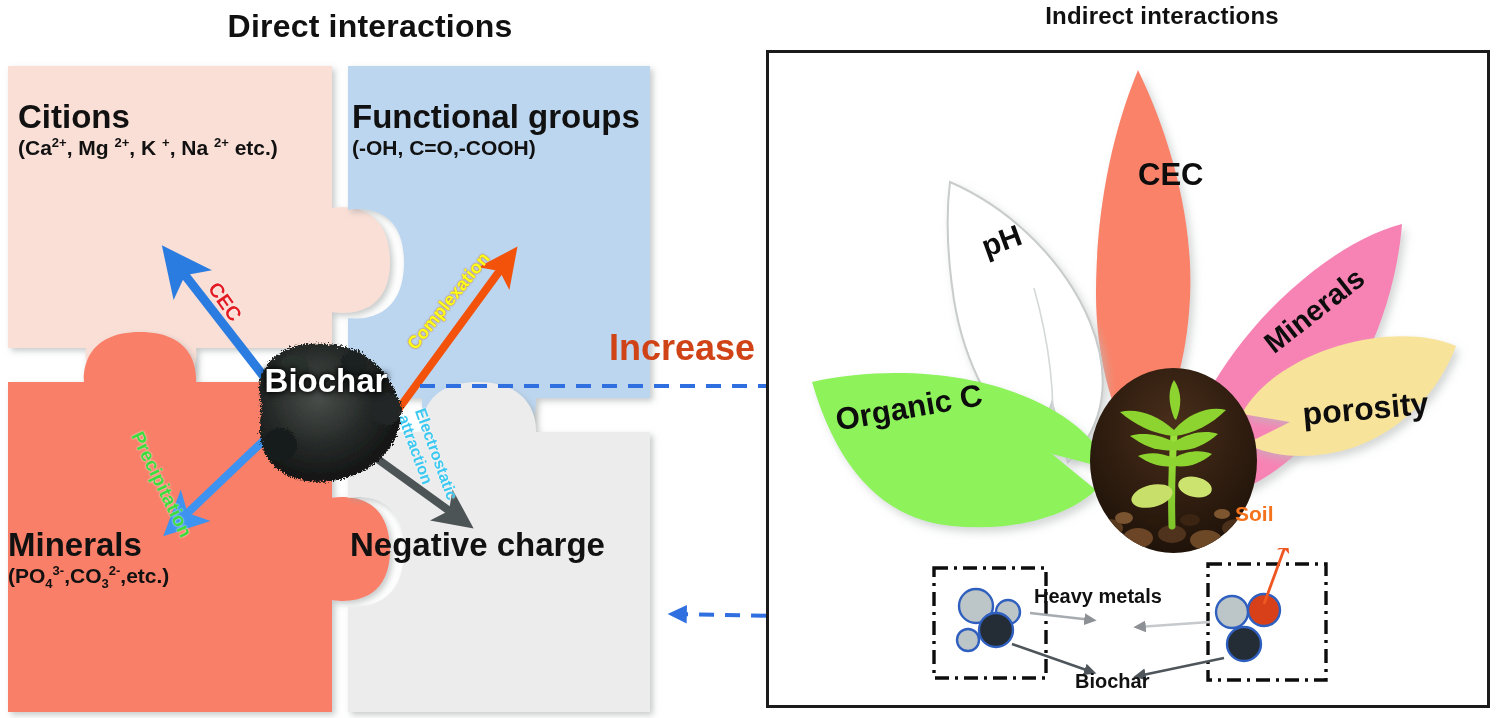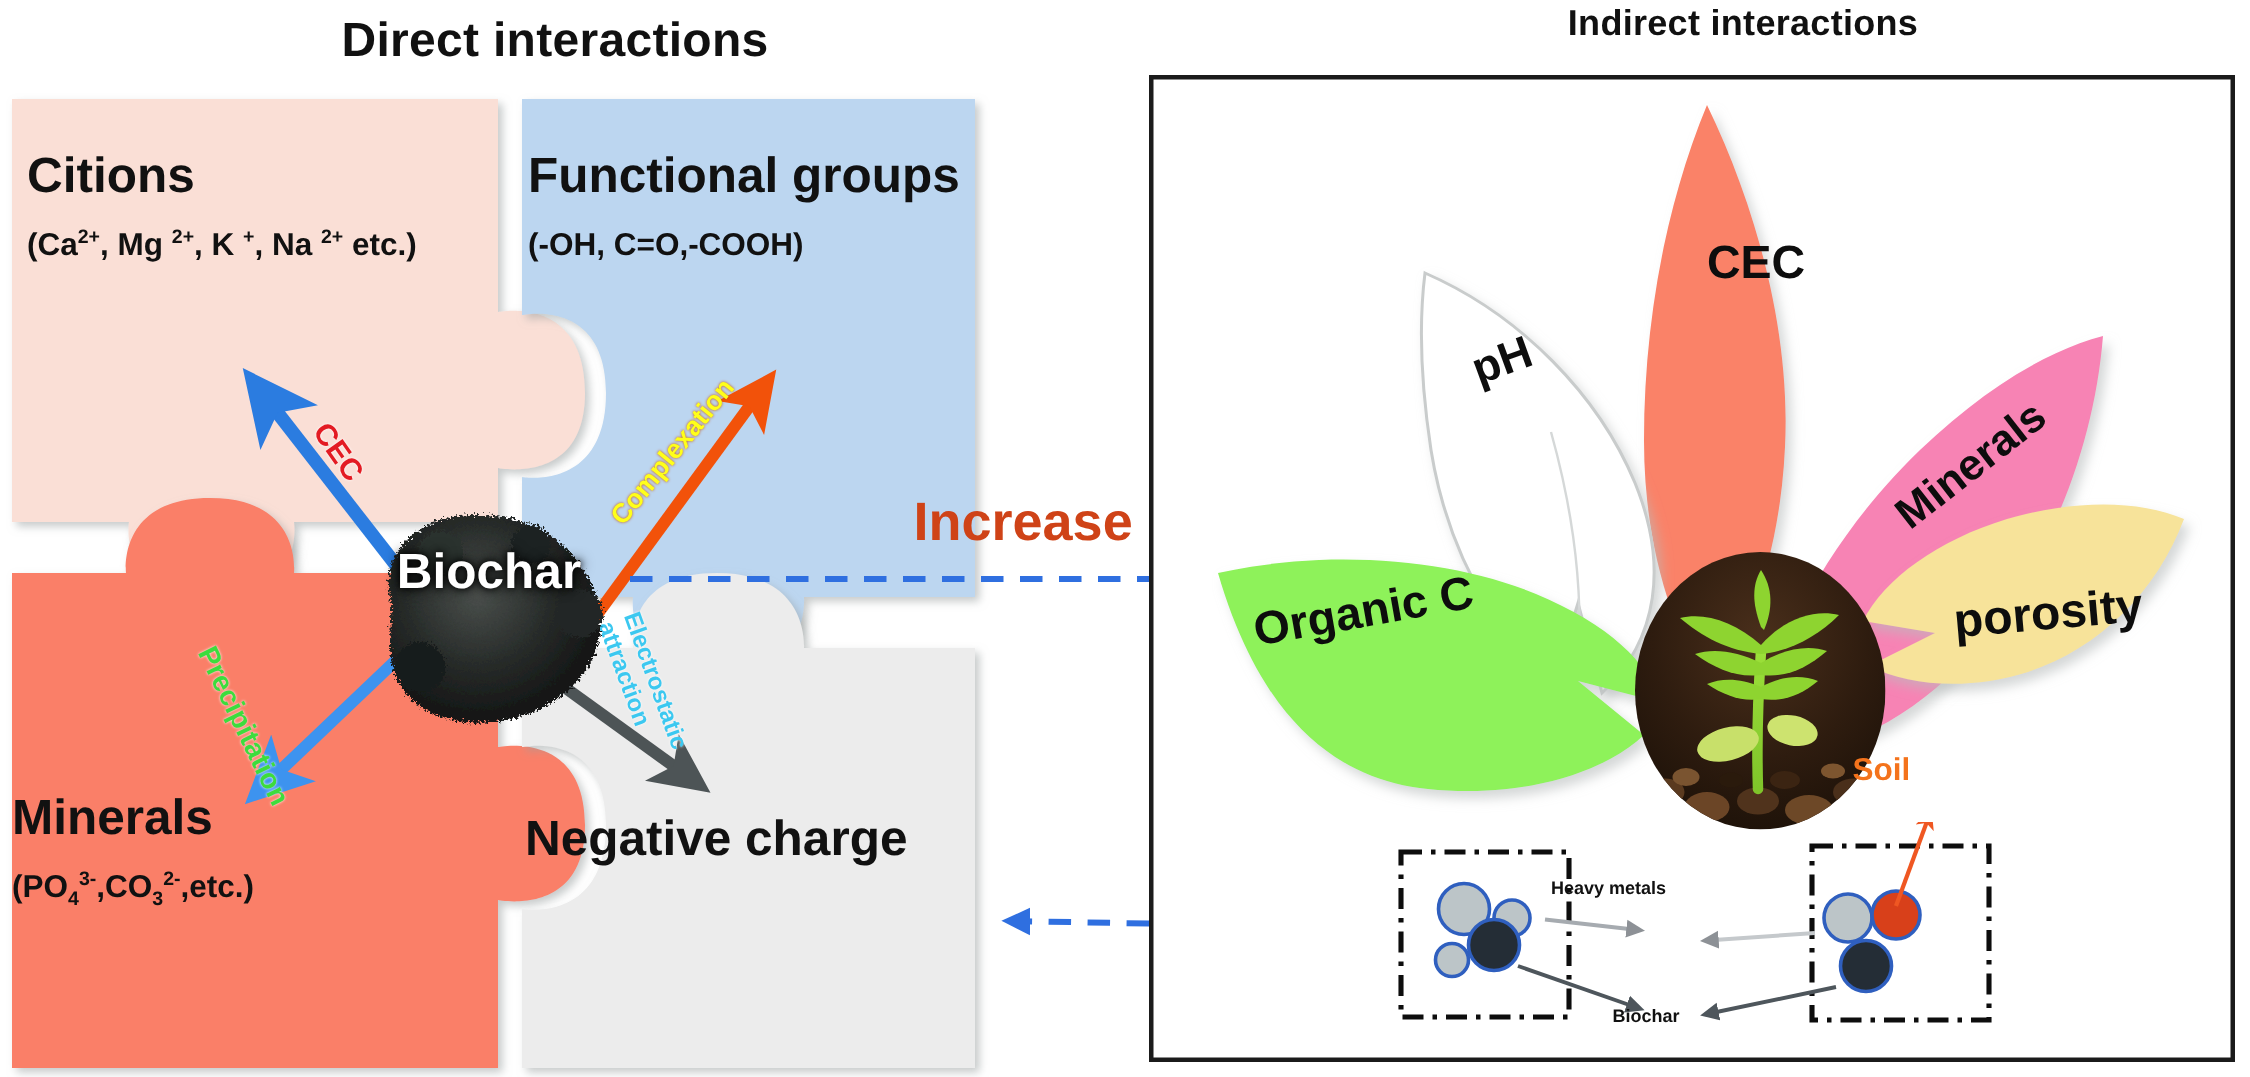--- a/index.html
+++ b/index.html
@@ -10,29 +10,29 @@
   
   .panel-title{position:absolute;font-weight:bold;color:#111;letter-spacing:.2px;}
   #title-direct{left:190px;top:8px;width:360px;text-align:center;font-size:32px;}
   #title-indirect{left:952px;top:2px;width:420px;text-align:center;font-size:24px;}
 
   
   .puzzle{position:absolute;}
   .puzzle svg{display:block;}
   .piece-txt{position:absolute;text-align:left;color:#111;pointer-events:none;}
   .piece-main{font-weight:bold;font-size:33px;line-height:1.02;}
-  .piece-sub{font-weight:bold;font-size:21px;line-height:1.1;margin-top:18px;}
+  .piece-sub{font-weight:bold;font-size:21px;line-height:1.1;margin-top:2px;}
   sup{font-size:.62em;vertical-align:super;line-height:0;}
   sub{font-size:.62em;vertical-align:sub;line-height:0;}
 
   
   #txt-citions{left:18px;top:100px;width:320px;}
   #txt-functional{left:352px;top:100px;width:296px;}
   #txt-minerals{left:8px;top:528px;width:320px;}
-  #txt-negative{left:350px;top:528px;width:296px;margin-top:14px;}
+  #txt-negative{left:350px;top:528px;width:296px;}
 
   
   #biochar-blob{position:absolute;left:236px;top:335px;width:180px;height:155px;}
   #biochar-label{position:absolute;left:236px;top:362px;width:180px;text-align:center;
                  color:#fff;font-weight:bold;font-size:33px;
                  text-shadow:0 0 5px #000,0 0 9px #000;pointer-events:none;}
 
   
   .arrow-lbl{position:absolute;font-weight:bold;white-space:nowrap;pointer-events:none;}
   #lbl-cec{left:222px;top:278px;font-size:20px;color:#e31b23;
@@ -61,21 +61,21 @@
   #lbl-ph{left:977px;top:232px;font-size:30px;transform:rotate(-20deg);
           transform-origin:left top;}
   #lbl-minerals-leaf{left:1258px;top:334px;font-size:29px;transform:rotate(-38deg);
           transform-origin:left top;}
   #lbl-organic{left:833px;top:403px;font-size:31px;transform:rotate(-10deg);
           transform-origin:left top;}
   #lbl-porosity{left:1301px;top:396px;font-size:32px;transform:rotate(-5deg);
           transform-origin:left top;}
   #lbl-soil{position:absolute;left:1235px;top:502px;font-size:21px;font-weight:bold;
             color:#f4731c;}
-  .micro-lbl{position:absolute;font-weight:bold;color:#111;font-size:12px;
+  .micro-lbl{position:absolute;font-weight:bold;color:#111;font-size:20px;
              white-space:nowrap;pointer-events:none;}
   #lbl-heavymetals{left:1034px;top:585px;}
   #lbl-biochar-micro{left:1075px;top:670px;}
 
   
   #sprout{position:absolute;left:1090px;top:368px;width:167px;height:185px;
           border-radius:50%;overflow:hidden;}
 </style>
 </head>
 <body>

